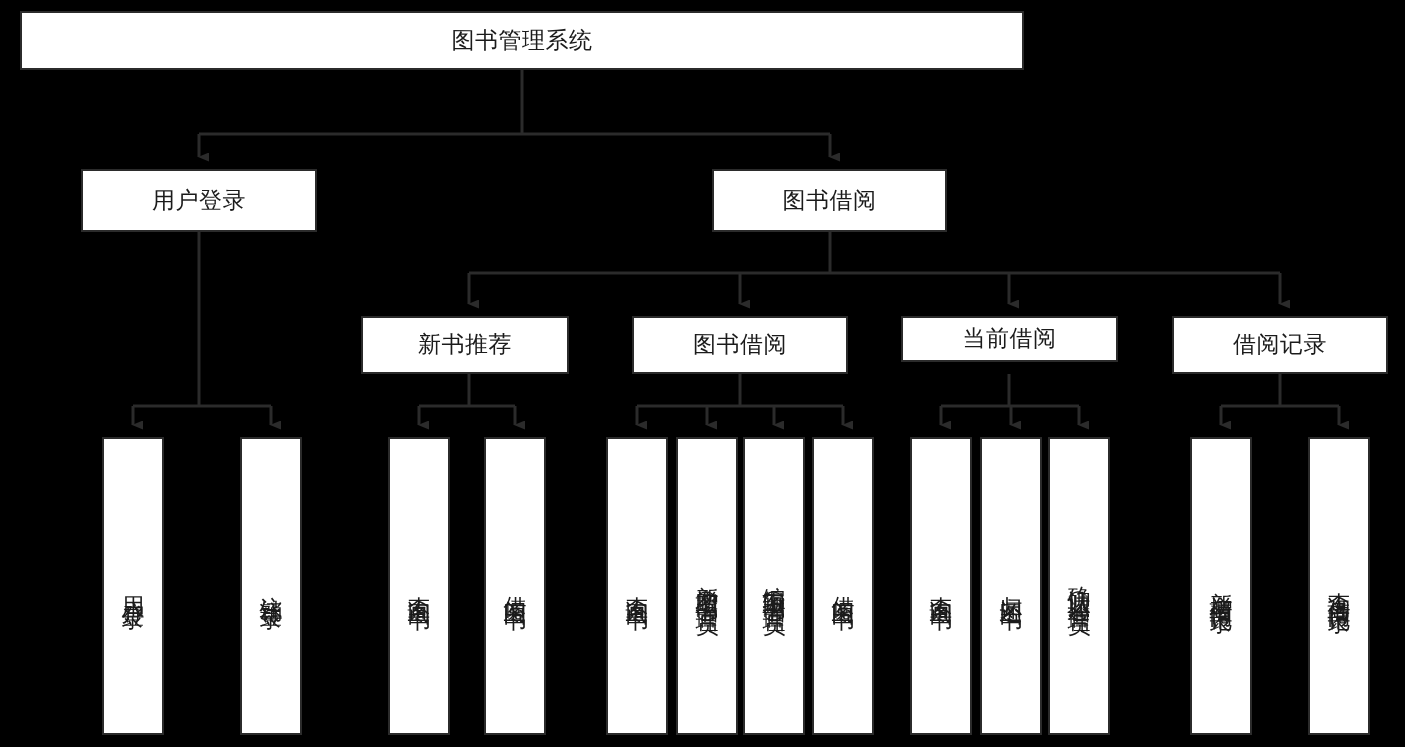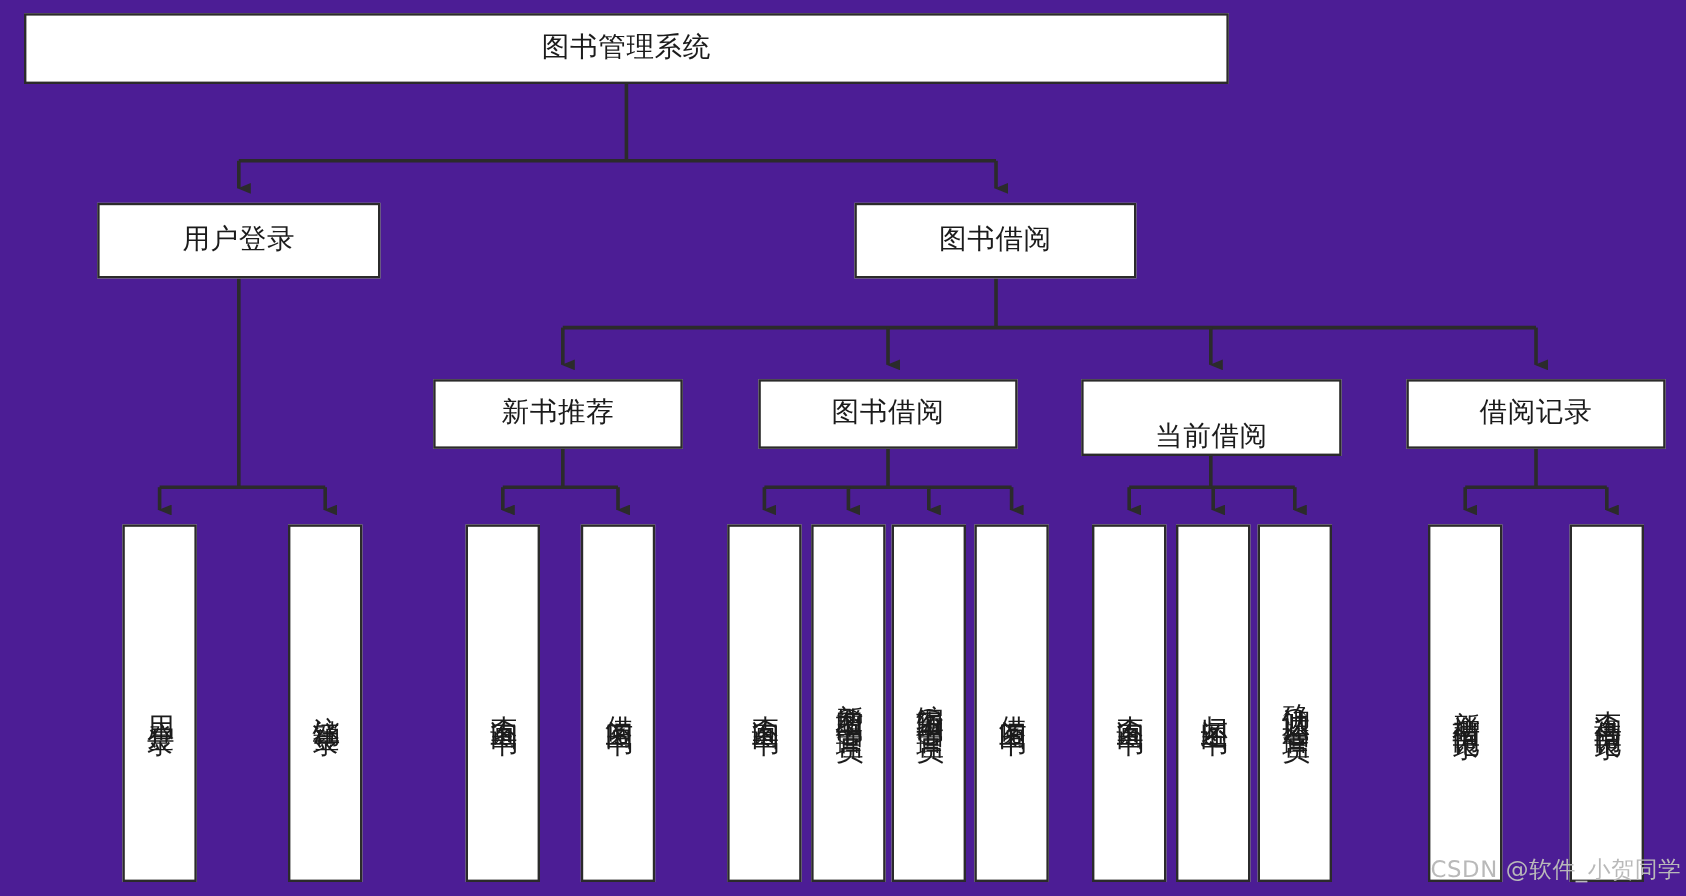--- a/index.html
+++ b/index.html
@@ -60,21 +60,21 @@
     position: absolute;
     color: #b9b9b9;
     font-size: 19px;
     white-space: nowrap;
     letter-spacing: 0.5px;
   }
 </style>
 </head>
 <body>
 
-<div id="diagram-root" style="background: #4c1d95;">
+<div id="diagram-root" style="background: #000000;">
 
   <svg class="diagram-canvas" viewBox="0 0 1405 747" xmlns="http://www.w3.org/2000/svg">
     <defs>
       <marker id="arrowhead" markerWidth="9" markerHeight="11" refX="4.5" refY="10" orient="auto" markerUnits="userSpaceOnUse">
         <polygon points="0,0 9,0 4.5,11" fill="#2b2b2b"></polygon>
       </marker>
     </defs>
 
     <g stroke="#2b2b2b" stroke-width="3" fill="none">
 
@@ -145,21 +145,21 @@
   <div class="node-box horizontal" style="left: 712px; top: 169px; width: 235px; height: 63px; border-color: rgb(43, 43, 43); background: rgb(255, 255, 255);">
     <span class="node-label" style="color: rgb(27, 27, 27);">图书借阅</span>
   </div>
 
   <div class="node-box horizontal" style="left: 361px; top: 316px; width: 208px; height: 58px; border-color: rgb(43, 43, 43); background: rgb(255, 255, 255);">
     <span class="node-label" style="color: rgb(27, 27, 27);">新书推荐</span>
   </div>
   <div class="node-box horizontal" style="left: 632px; top: 316px; width: 216px; height: 58px; border-color: rgb(43, 43, 43); background: rgb(255, 255, 255);">
     <span class="node-label" style="color: rgb(27, 27, 27); text-align: right;">图书借阅</span>
   </div>
-  <div class="node-box horizontal" style="left: 901px; top: 316px; width: 217px; height: 64px; border-color: rgb(43, 43, 43); background: rgb(255, 255, 255); align-items: flex-end;">
+  <div class="node-box horizontal" style="left: 901px; top: 316px; width: 217px; height: 46px; border-color: rgb(43, 43, 43); background: rgb(255, 255, 255);">
     <span class="node-label" style="color: rgb(27, 27, 27);">当前借阅</span>
   </div>
   <div class="node-box horizontal" style="left: 1172px; top: 316px; width: 216px; height: 58px; border-color: rgb(43, 43, 43); background: rgb(255, 255, 255);">
     <span class="node-label" style="color: rgb(27, 27, 27);">借阅记录</span>
   </div>
 
   <div class="node-box vertical" style="left: 102px; top: 437px; width: 62px; height: 298px; border-color: rgb(43, 43, 43); background: rgb(255, 255, 255);">
     <span class="node-label" style="color: rgb(27, 27, 27);">用户登录</span>
   </div>
   <div class="node-box vertical" style="left: 240px; top: 437px; width: 62px; height: 298px; border-color: rgb(43, 43, 43); background: rgb(255, 255, 255);">
@@ -192,15 +192,14 @@
   <div class="node-box vertical" style="left: 1048px; top: 437px; width: 62px; height: 298px; border-color: rgb(43, 43, 43); background: rgb(255, 255, 255);">
     <span class="node-label" style="color: rgb(27, 27, 27);">确认归还（管理员）</span>
   </div>
   <div class="node-box vertical" style="left: 1190px; top: 437px; width: 62px; height: 298px; border-color: rgb(43, 43, 43); background: rgb(255, 255, 255);">
     <span class="node-label" style="color: rgb(27, 27, 27);">新增借阅记录</span>
   </div>
   <div class="node-box vertical" style="left: 1308px; top: 437px; width: 62px; height: 298px; border-color: rgb(43, 43, 43); background: rgb(255, 255, 255);">
     <span class="node-label" style="color: rgb(27, 27, 27);">查询借阅记录</span>
   </div>
 
-  <div class="watermark" style="left: 1192px; top: 712px; color: rgb(185, 185, 185);">CSDN @软件_小贺同学</div>
 
 </div>
 
 </body></html>

